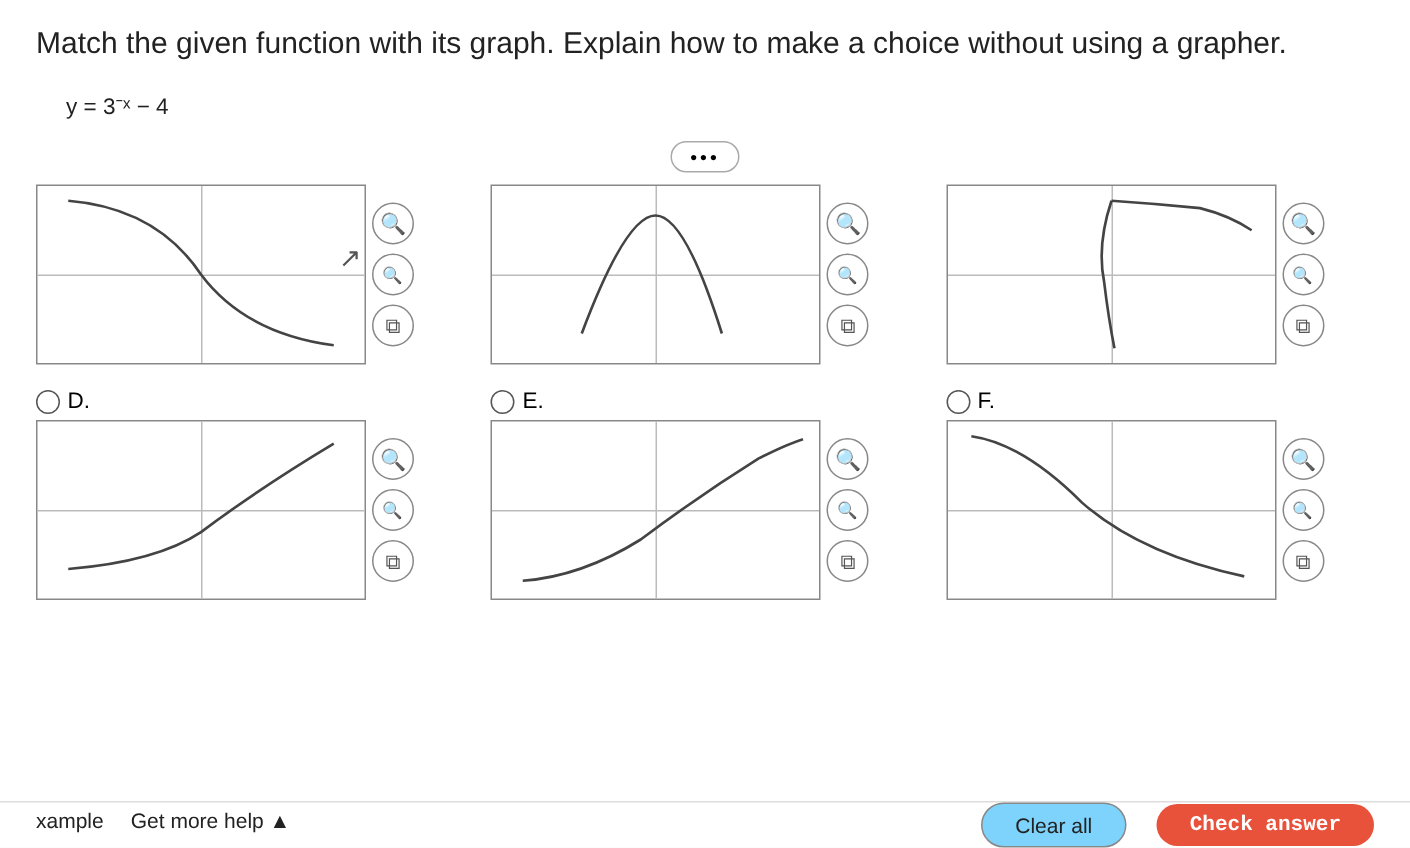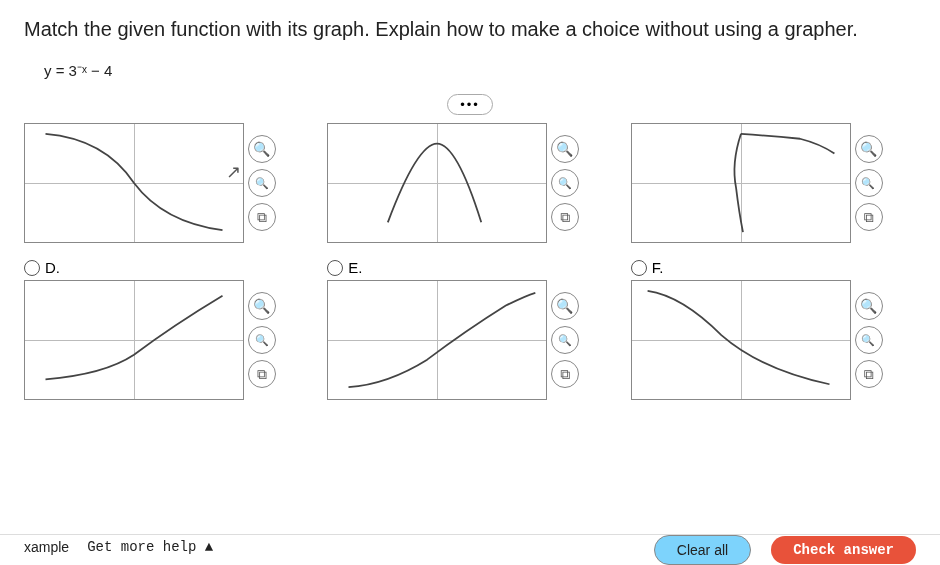--- a/index.html
+++ b/index.html
@@ -299,18 +299,18 @@
           <div class="icon-btn" style="font-size:11px">🔍</div>
           <div class="icon-btn">⧉</div>
         </div>
       </div>
     </div>
   </div>
 
   <div class="bottom-bar">
     <div class="bottom-left">
       <span>xample</span>
-      <span style="cursor:pointer;font-family:Liberation Mono, monospace;">Get more help ▲</span>
+      <span style="cursor:pointer;">Get more help ▲</span>
     </div>
     <button class="clear-btn">Clear all</button>
     <button class="check-btn">Check answer</button>
   </div>
 </div>
 
 </body></html>

